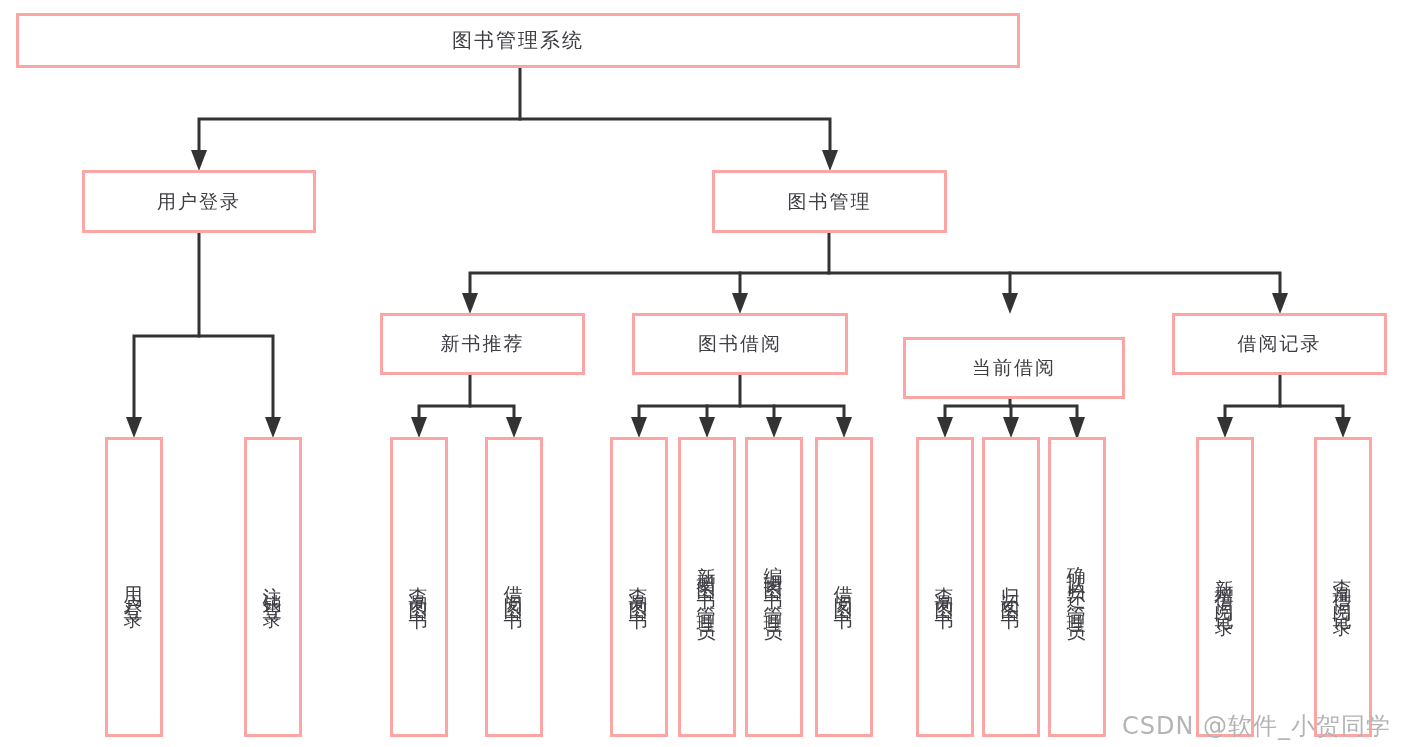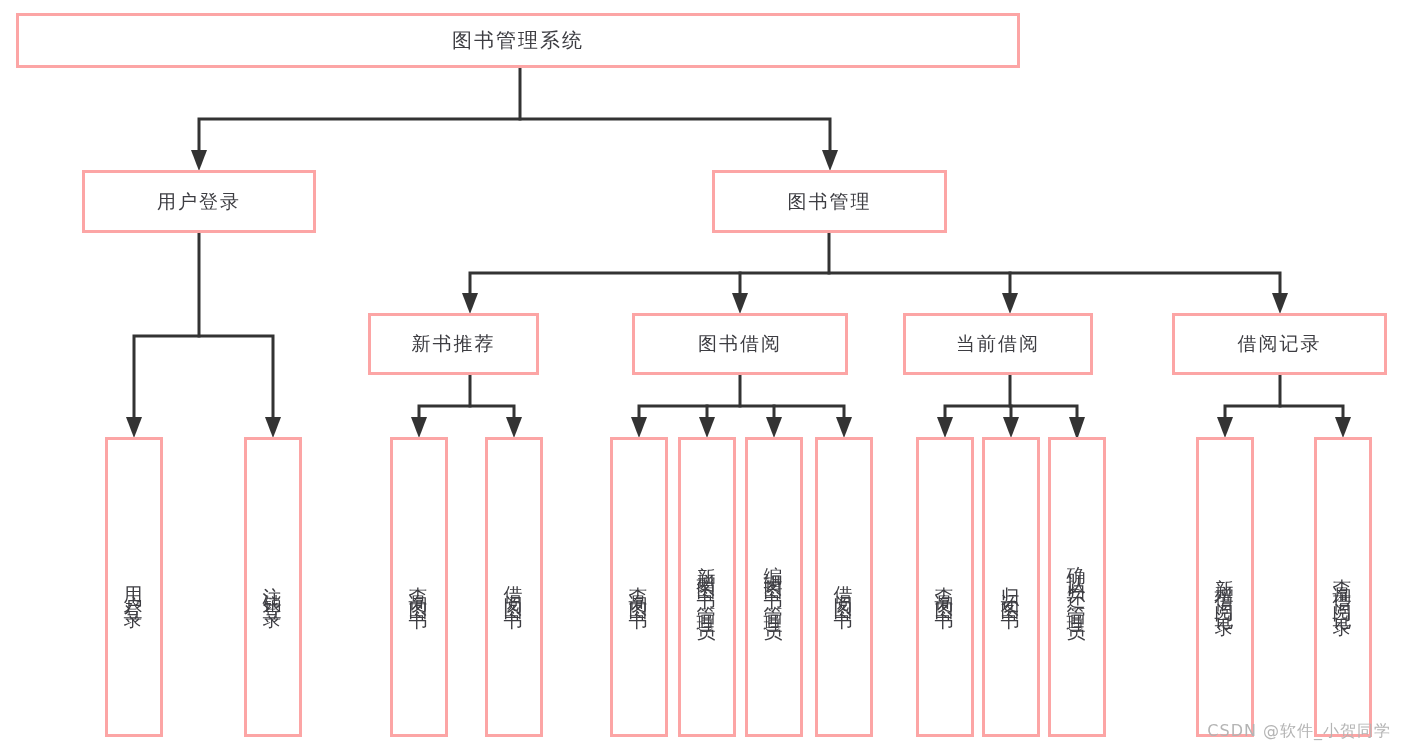--- a/index.html
+++ b/index.html
@@ -46,21 +46,21 @@
     writing-mode: vertical-rl;
     text-orientation: mixed;
     letter-spacing: 8px;
     font-size: 19px;
     white-space: normal;
   }
   .watermark {
     position: absolute;
     right: 14px;
     bottom: 5px;
-    font-size: 16px;
+    font-size: 24px;
     color: #b4b4b4;
     letter-spacing: 1px;
   }
 </style>
 </head>
 <body>
 
 <div class="stage">
 
   <svg class="connectors" viewBox="0 0 1405 747" xmlns="http://www.w3.org/2000/svg">
@@ -115,27 +115,27 @@
     <span>图书管理系统</span>
   </div>
 
   <div class="box l2-box" style="left:82px; width:234px;">
     <span>用户登录</span>
   </div>
   <div class="box l2-box" style="left:712px; width:235px;text-align:center;">
     <span>图书管理</span>
   </div>
 
-  <div class="box l3-box" style="left:368px; width:171px;">
+  <div class="box l3-box" style="left:380px; width:205px;">
     <span>新书推荐</span>
   </div>
   <div class="box l3-box" style="left:632px; width:216px;">
     <span>图书借阅</span>
   </div>
-  <div class="box l3-box" style="left:903px; width:190px;">
+  <div class="box l3-box" style="left:903px; width:222px;margin-top:24px;">
     <span>当前借阅</span>
   </div>
   <div class="box l3-box" style="left:1172px; width:215px;">
     <span>借阅记录</span>
   </div>
 
   <div class="box leaf" style="left:105px;">
     <span>用户登录</span>
   </div>
   <div class="box leaf" style="left:244px;">

